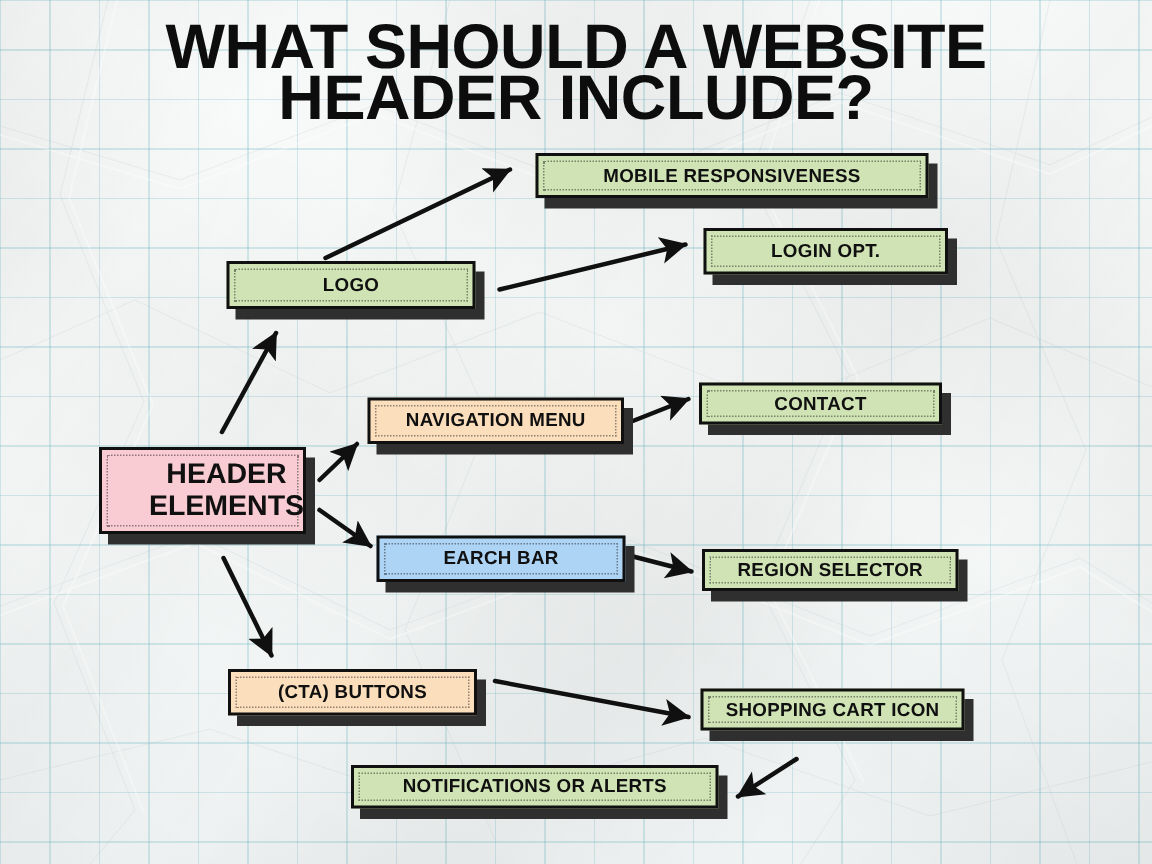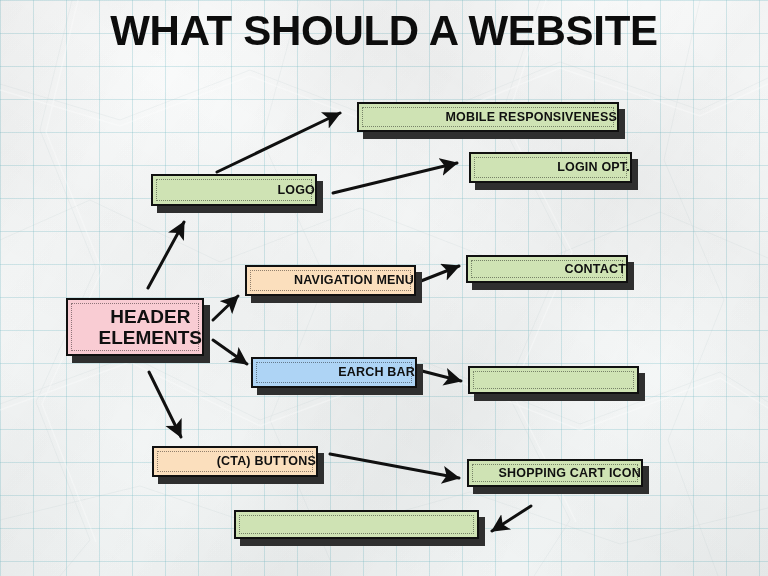--- a/index.html
+++ b/index.html
@@ -71,21 +71,21 @@
   .node .face {
     position: absolute;
     left: 0;
     top: 0;
     width: 100%;
     height: 100%;
     border: 2px solid #101010;
     box-sizing: border-box;
     display: flex;
     align-items: center;
-    justify-content: flex-end;
+    justify-content: center;
   }
   .node .inner {
     position: absolute;
     left: 3px;
     top: 3px;
     right: 3px;
     bottom: 3px;
     border: 1px dotted rgba(0,0,0,0.42);
     pointer-events: none;
   }
@@ -141,20 +141,21 @@
   <g stroke="#ffffff" stroke-width="1.4" fill="none" opacity="0.55">
     <path d="M0 90 L120 126 L250 76 L400 134 L560 68 L700 116 L768 84"></path>
     <path d="M0 410 L130 362 L260 426 L420 366 L580 430 L720 378 L768 408"></path>
     <path d="M78 0 L46 132 L102 270 L42 404 L96 542"></path>
     <path d="M546 0 L506 122 L572 252 L512 392 L576 522"></path>
   </g>
 </svg>
 
 <div id="title">
   <span>WHAT SHOULD A WEBSITE</span>
+  <span class="l2">HEADER INCLUDE?</span>
 </div>
 
 <svg id="arrows" viewBox="0 0 768 576">
   <defs>
     <marker id="ah" markerWidth="7" markerHeight="7" refX="5.6" refY="3" orient="auto" markerUnits="strokeWidth">
       <path d="M0,0 L6,3 L0,6 L1.4,3 z" fill="#101010"></path>
     </marker>
   </defs>
   <g id="arrow-group" stroke="#101010" stroke-width="3" fill="none">
       <line x1="148" y1="288" x2="184" y2="222" marker-end="url(#ah)" stroke-linecap="round"></line>
@@ -217,35 +218,37 @@
       <div class="shadow"></div>
       <div class="face">
         <div class="inner"></div>
         <div class="lbl">EARCH BAR</div>
       </div>
     </div>
     <div class="node green" id="node-region-selector" style="left: 468px; top: 366px; width: 171px; height: 28px;">
       <div class="shadow"></div>
       <div class="face">
         <div class="inner"></div>
+        <div class="lbl">REGION SELECTOR</div>
       </div>
     </div>
     <div class="node peach" id="node-cta-buttons" style="left: 152px; top: 446px; width: 166px; height: 31px;">
       <div class="shadow"></div>
       <div class="face">
         <div class="inner"></div>
         <div class="lbl">(CTA) BUTTONS</div>
       </div>
     </div>
     <div class="node green" id="node-shopping-cart-icon" style="left: 467px; top: 459px; width: 176px; height: 28px; padding-left: 20px;">
       <div class="shadow"></div>
       <div class="face">
         <div class="inner"></div>
         <div class="lbl">SHOPPING CART ICON</div>
       </div>
     </div>
     <div class="node green" id="node-notifications-alerts" style="left: 234px; top: 510px; width: 245px; height: 29px;">
       <div class="shadow"></div>
       <div class="face">
         <div class="inner"></div>
+        <div class="lbl">NOTIFICATIONS OR ALERTS</div>
       </div>
     </div>
   </div>
 
 </body></html>

